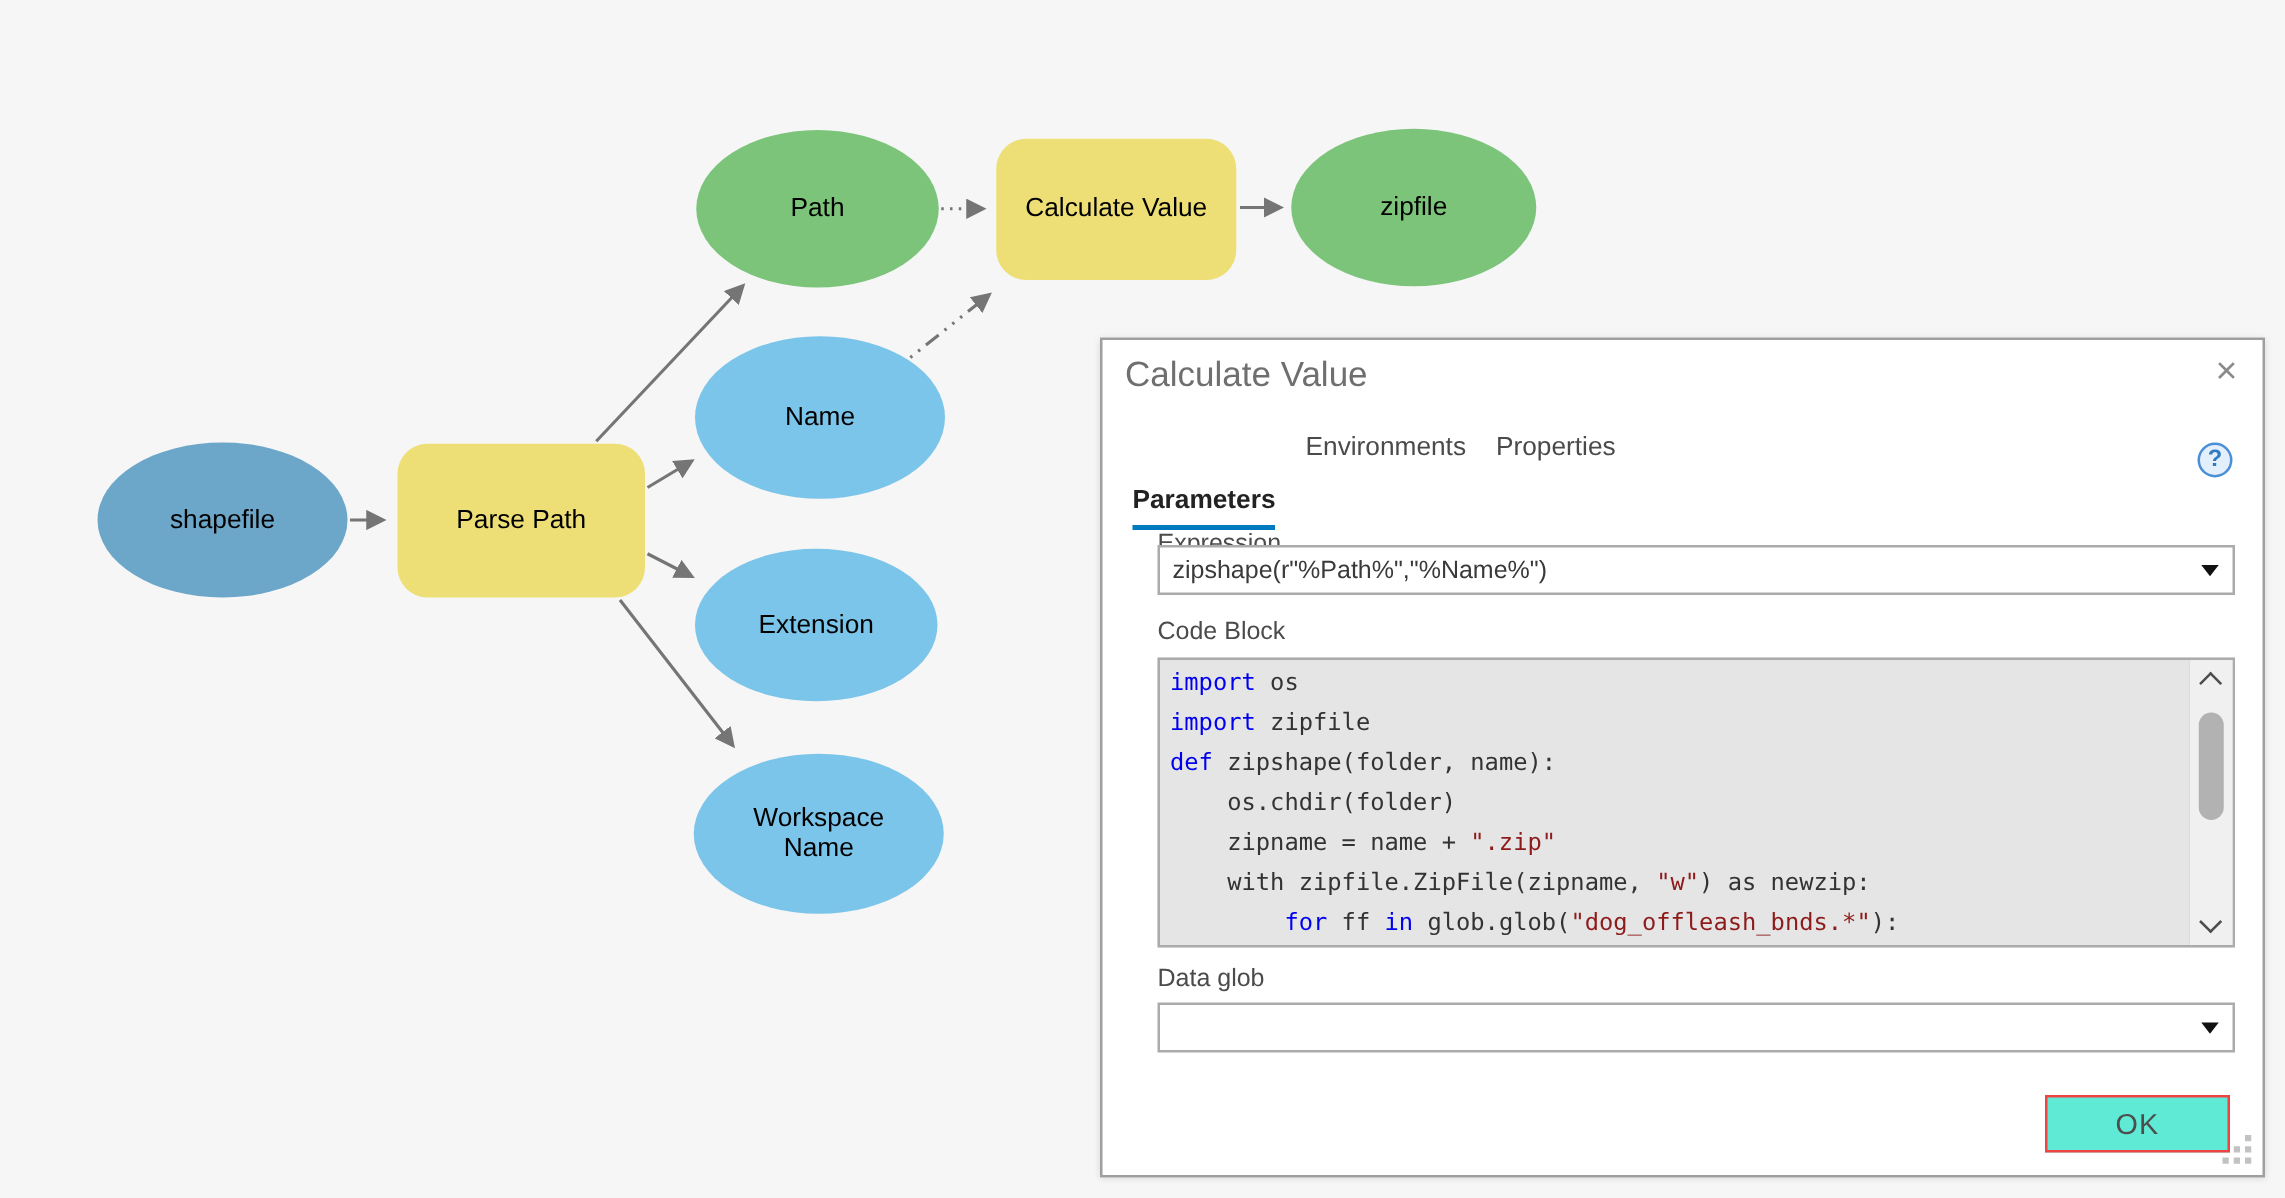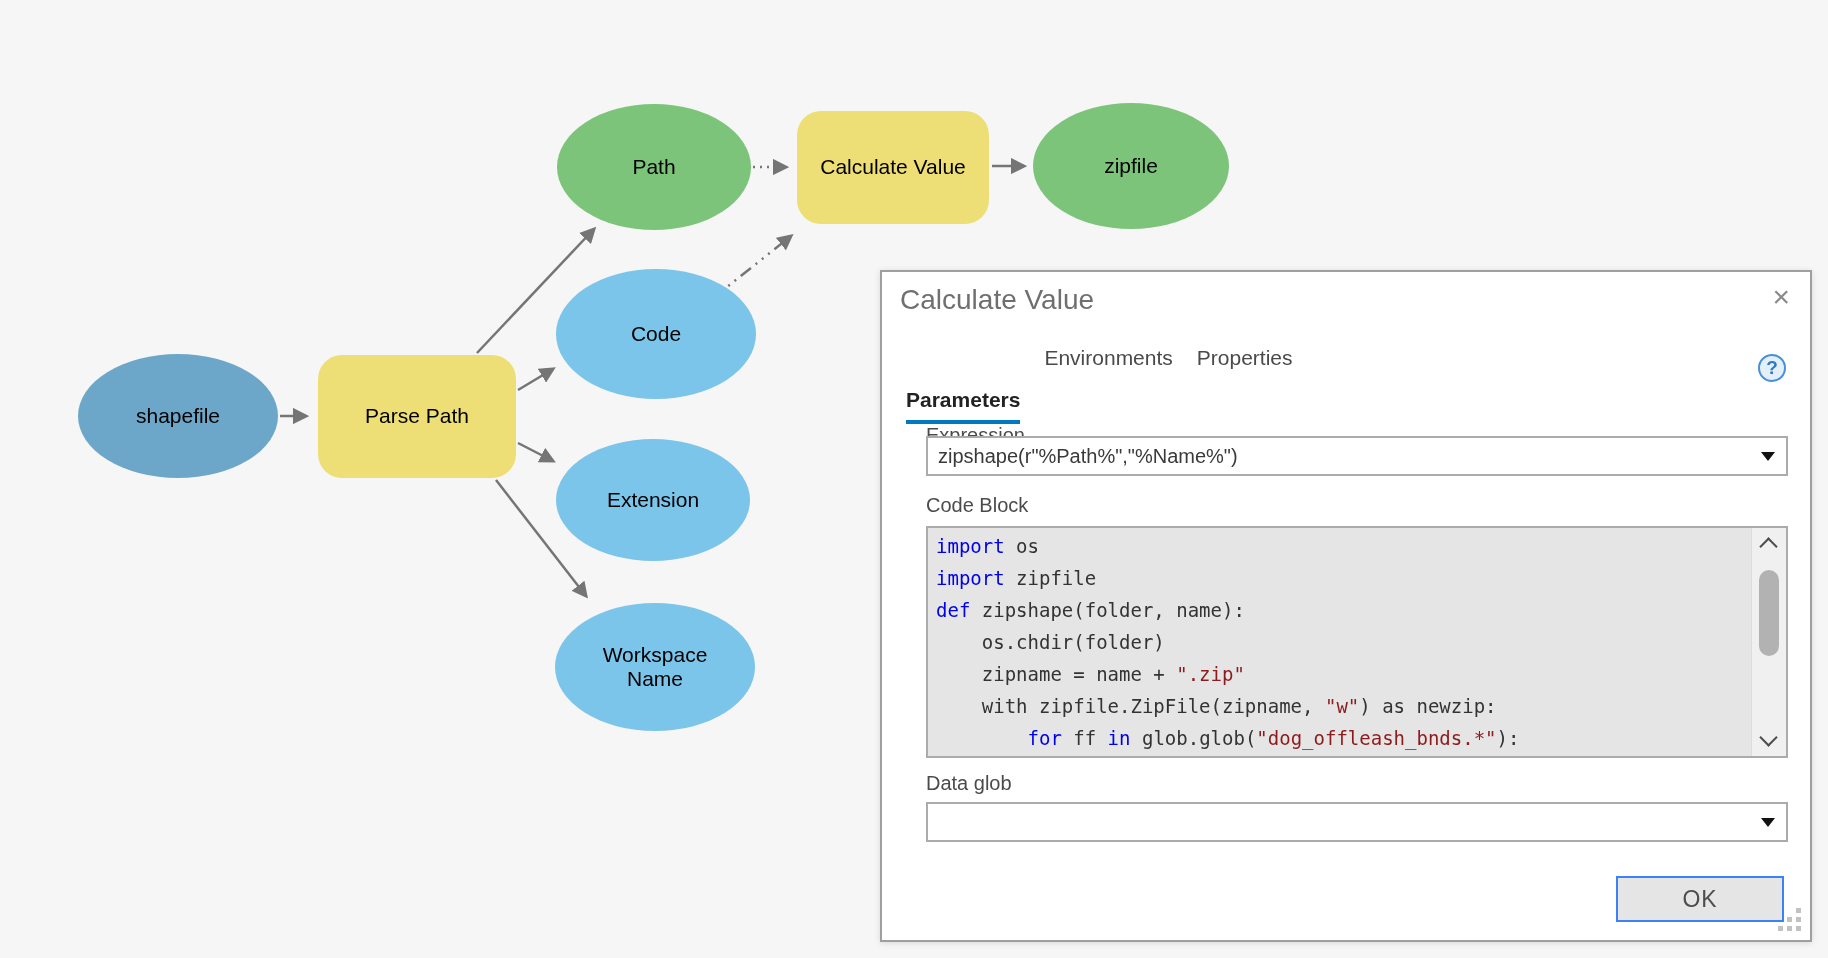--- a/index.html
+++ b/index.html
@@ -61,22 +61,22 @@
   .code-line{white-space:pre;}
   .vscroll{
     position:absolute;top:0;right:0;bottom:0;width:34px;
     background:#f0f0f0;border-left:1px solid #dcdcdc;
   }
   .chev{position:absolute;left:10px;width:11px;height:11px;border-right:2px solid #4d4d4d;border-bottom:2px solid #4d4d4d;}
   .chev.up{top:12px;transform:rotate(-135deg);}
   .chev.down{bottom:12px;transform:rotate(45deg);}
   .thumb{position:absolute;left:7px;top:42px;width:20px;height:86px;border-radius:10px;background:#b2b2b2;}
   .ok-btn{
-    position:absolute;right:26px;bottom:18px;width:168px;height:46px;box-sizing:border-box;
-    background:#e5e5e5;border:2px solid #3b82f6;color:#4d4d4d;font-size:23px;
+    position:absolute;right:26px;bottom:18px;width:148px;height:46px;box-sizing:border-box;
+    background:#5eead4;border:2px solid #ef4444;color:#4d4d4d;font-size:23px;
     display:flex;align-items:center;justify-content:center;letter-spacing:1px;
   }
   .grip{
     position:absolute;right:5px;bottom:5px;
     display:grid;grid-template-columns:repeat(3,9px);grid-template-rows:repeat(3,9px);
   }
   .grip span{width:5px;height:5px;background:#c2c2c2;}
   .grip .empty{background:transparent;}
 </style>
 </head>
@@ -108,21 +108,21 @@
     <ellipse cx="653" cy="500" rx="97" ry="61" fill="#7bc4ea"></ellipse>
     <ellipse cx="655" cy="667" rx="100" ry="64" fill="#7bc4ea"></ellipse>
   </g>
 </svg>
 
 <div class="node-label" style="left:98px;top:386px;width:160px;height:60px;">shapefile</div>
 <div class="node-label" style="left:322px;top:386px;width:190px;height:60px;">Parse Path</div>
 <div class="node-label" style="left:574px;top:137px;width:160px;height:60px;">Path</div>
 <div class="node-label" style="left:798px;top:137px;width:190px;height:60px;">Calculate Value</div>
 <div class="node-label" style="left:1051px;top:136px;width:160px;height:60px;">zipfile</div>
-<div class="node-label" style="left:576px;top:304px;width:160px;height:60px;">Code</div>
+<div class="node-label" style="left:576px;top:304px;width:160px;height:60px;">Name</div>
 <div class="node-label" style="left:573px;top:470px;width:160px;height:60px;">Extension</div>
 <div class="node-label" style="left:580px;top:630px;width:150px;height:74px;">Workspace Name</div>
 
 <div class="dialog">
   <div class="dlg-title">Calculate Value</div>
   <div class="dlg-close">×</div>
 
   <div class="tabs">
     <div class="tab active">Parameters</div>
     <div class="tab">Environments</div>

